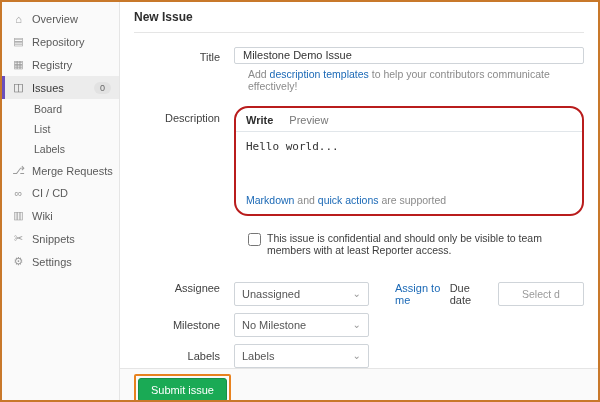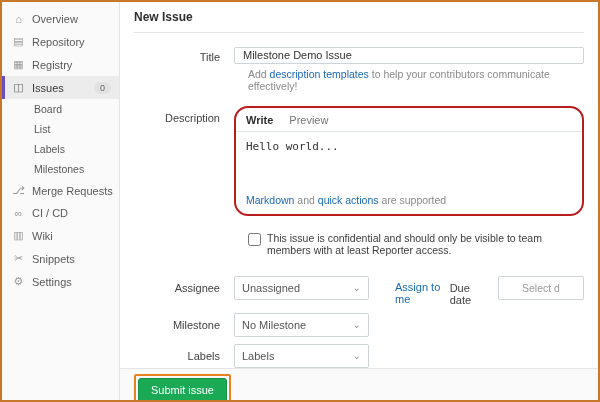--- a/index.html
+++ b/index.html
@@ -160,21 +160,20 @@
 
   <div class="side-item active">
     <span class="icon">◫</span>
     <span>Issues</span>
     <span class="badge">0</span>
   </div>
 
   <div class="side-sub">Board</div>
   <div class="side-sub">List</div>
   <div class="side-sub">Labels</div>
-  <div class="side-sub">Milestones</div>
 
   <div class="side-item">
     <span class="icon">⎇</span>
     <span>Merge Requests</span>
     <span class="badge">0</span>
   </div>
 
   <div class="side-item">
     <span class="icon">∞</span>
     <span>CI / CD</span>
@@ -229,21 +228,21 @@
       </div>
     </div>
 
     <div class="confidential">
       <input type="checkbox" style="">
       <span>This issue is confidential and should only be visible to team members with at least Reporter access.</span>
     </div>
 
     <div class="row mrow">
       <div class="flabel">Assignee</div>
-      <div class="ctrl" style="display:flex; align-items:flex-start;">
+      <div class="ctrl" style="display:flex; align-items:flex-end;">
         <div class="fakeselect">
           <span>Unassigned</span>
           <span class="chev">⌄</span>
         </div>
         <a class="link assign-link">Assign to me</a>
         <span class="due-label">Due date</span>
         <input class="due-input" type="text" placeholder="Select due date" style="">
       </div>
     </div>
 

